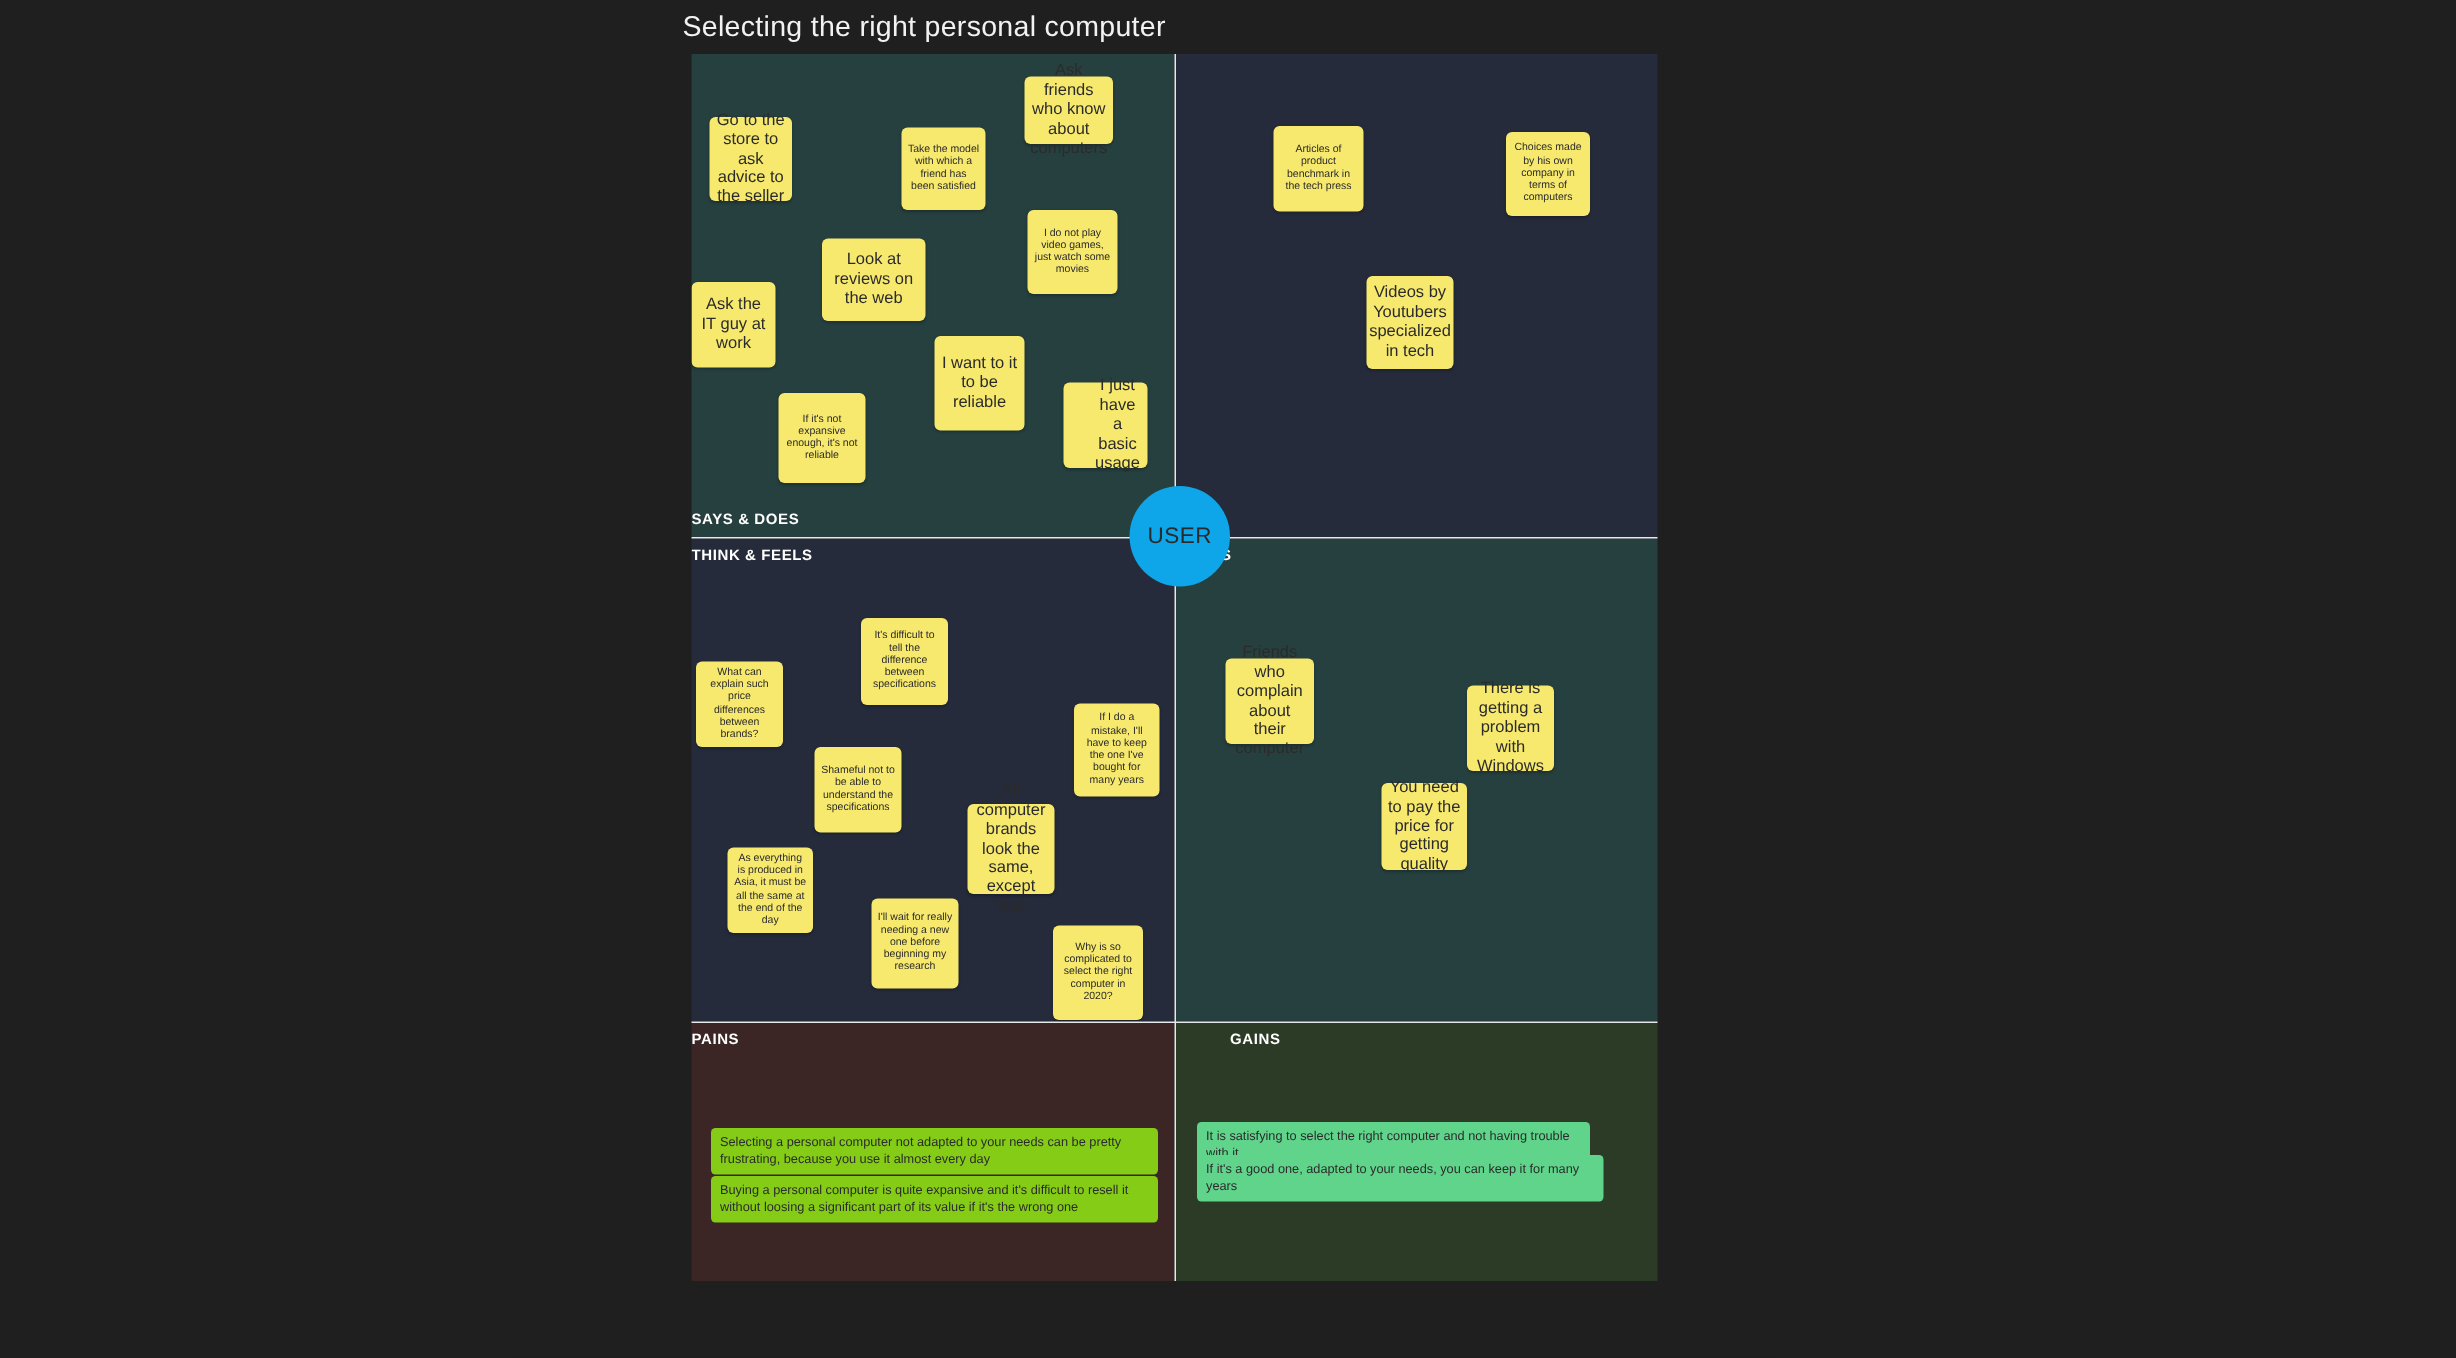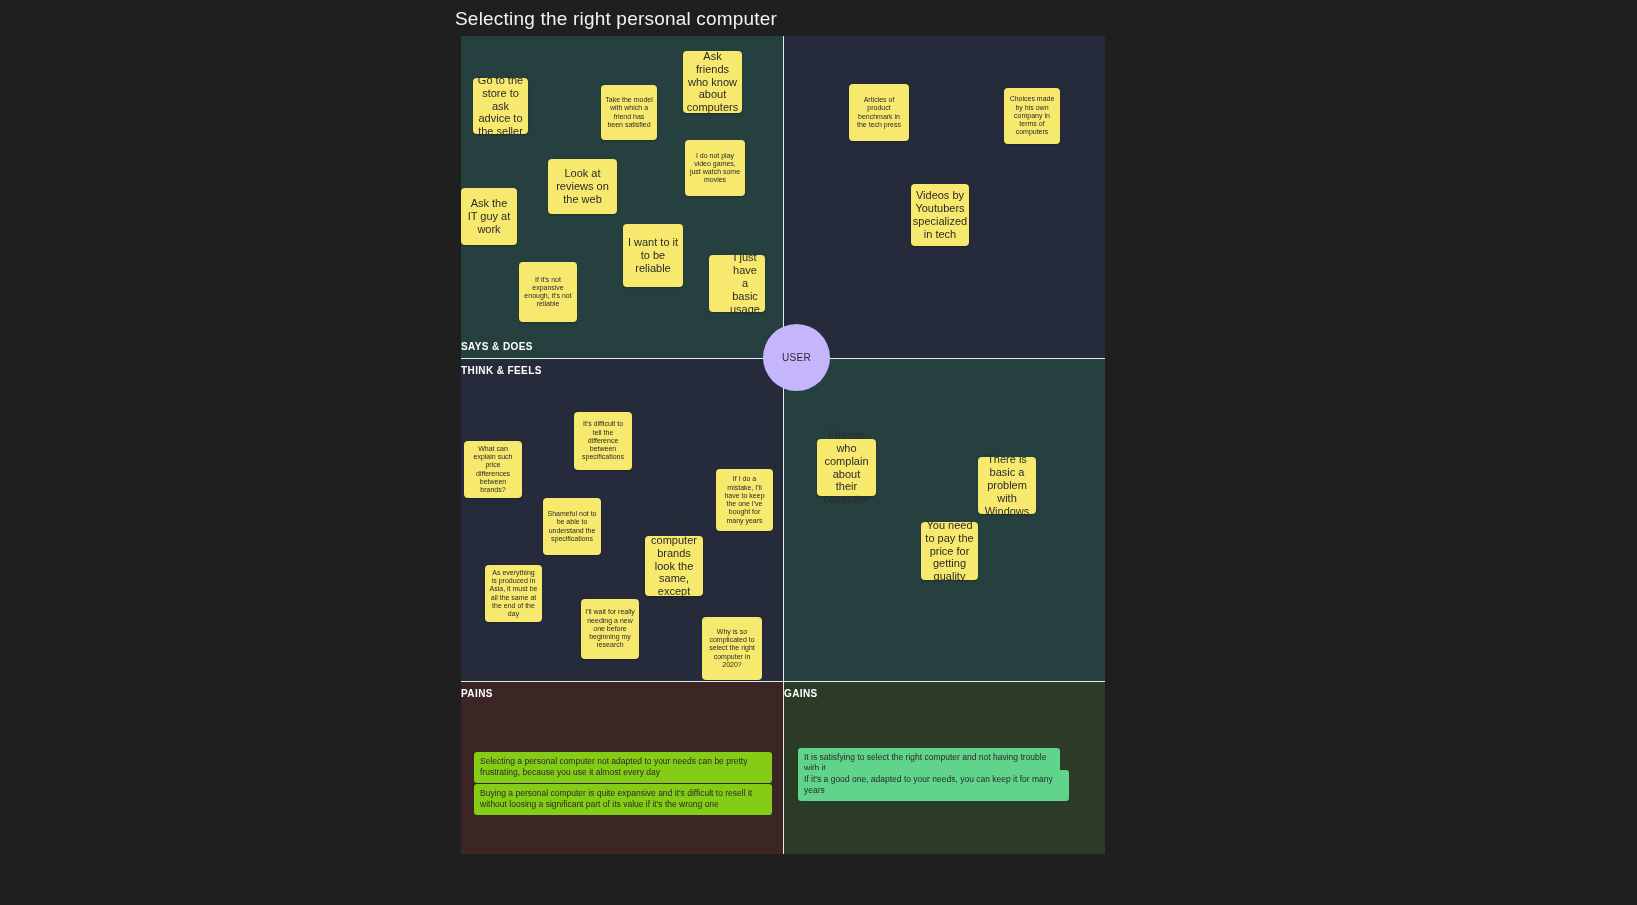--- a/index.html
+++ b/index.html
@@ -79,36 +79,36 @@
     font-weight: bold;
     color: #ffffff;
     letter-spacing: 0.4px;
     z-index: 4;
   }
   #label-says  { bottom: 6px; }
   #label-sees  { bottom: 6px; margin-top: 29px; }
   #label-think { top: 6px; }
   #label-hears { top: 6px; }
   #label-pains { top: 6px; }
-  #label-gains { top: 6px; }
+  #label-gains { top: 6px; margin-left: 36px; }
 
   
   #user-circle {
     position: absolute;
-    left: 302px;
+    left: 292px;
     top: 288px;
     width: 67px;
     height: 67px;
     border-radius: 50%;
-    background: #c4b5fd;
+    background: #0ea5e9;
     z-index: 10;
     display: flex;
     align-items: center;
     justify-content: center;
-    font-size: 10px;
+    font-size: 15px;
     color: #2b2b2b;
     letter-spacing: 0.3px;
   }
 
   
   .note {
     position: absolute;
     background: #f7e96e;
     border-radius: 4px;
     color: #2b2b2b;
@@ -143,21 +143,21 @@
 <div id="board">
 
   <div id="page-title">Selecting the right personal computer</div>
 
   <div id="canvas">
 
     <div class="quad" id="quad-says">
       <div class="quad-label" id="label-says">SAYS &amp; DOES</div>
     <div class="note note-lg" style="left: 12px; top: 42px; width: 55px; height: 56px;">Go to the store to ask advice to the seller</div>
         <div class="note note-sm" style="left: 140px; top: 49px; width: 56px; height: 55px;">Take the model with which a friend has been satisfied</div>
-        <div class="note note-lg" style="left: 222px; top: 15px; width: 59px; height: 62px;">Ask friends who know about computers</div>
+        <div class="note note-lg" style="left: 222px; top: 15px; width: 59px; height: 45px;">Ask friends who know about computers</div>
         <div class="note note-sm" style="left: 224px; top: 104px; width: 60px; height: 56px;">I do not play video games, just watch some movies</div>
         <div class="note note-lg" style="left: 87px; top: 123px; width: 69px; height: 55px;">Look at reviews on the web</div>
         <div class="note note-lg" style="left: 0; top: 152px; width: 56px; height: 57px;">Ask the IT guy at work</div>
         <div class="note note-lg" style="left: 162px; top: 188px; width: 60px; height: 63px;">I want to it to be reliable</div>
         <div class="note note-sm" style="left: 58px; top: 226px; width: 58px; height: 60px;">If it's not expansive enough, it's not reliable</div>
         <div class="note note-lg" style="left: 248px; top: 219px; width: 56px; height: 57px; padding-left: 20px;">I just have a basic usage</div>
       </div>
 
     <div class="quad" id="quad-sees">
       <div class="quad-label" id="label-sees">SEES</div>
@@ -174,21 +174,21 @@
         <div class="note note-sm" style="left: 82px; top: 139px; width: 58px; height: 57px;">Shameful not to be able to understand the specifications</div>
         <div class="note note-lg" style="left: 184px; top: 177px; width: 58px; height: 60px;">All computer brands look the same, except Mac</div>
         <div class="note note-sm" style="left: 24px; top: 206px; width: 57px; height: 57px;">As everything is produced in Asia, it must be all the same at the end of the day</div>
         <div class="note note-sm" style="left: 120px; top: 240px; width: 58px; height: 60px;">I'll wait for really needing a new one before beginning my research</div>
         <div class="note note-sm" style="left: 241px; top: 258px; width: 60px; height: 63px;">Why is so complicated to select the right computer in 2020?</div>
       </div>
 
     <div class="quad" id="quad-hears">
       <div class="quad-label" id="label-hears">HEARS</div>
     <div class="note note-lg" style="left: 33px; top: 80px; width: 59px; height: 57px;">Friends who complain about their computer</div>
-        <div class="note note-lg" style="left: 194px; top: 98px; width: 58px; height: 57px;">There is basic a problem with Windows</div>
+        <div class="note note-lg" style="left: 194px; top: 98px; width: 58px; height: 57px;">There is getting a problem with Windows</div>
         <div class="note note-lg" style="left: 137px; top: 163px; width: 57px; height: 58px;">You need to pay the price for getting quality</div>
       </div>
 
     <div class="quad" id="quad-pains">
       <div class="quad-label" id="label-pains">PAINS</div>
     <div class="card card-pain" style="left: 13px; top: 70px; width: 298px; min-height: 28px;">Selecting a personal computer not adapted to your needs can be pretty frustrating, because you use it almost every day</div>
         <div class="card card-pain" style="left: 13px; top: 102px; width: 298px; min-height: 30px;">Buying a personal computer is quite expansive and it's difficult to resell it without loosing a significant part of its value if it's the wrong one</div>
       </div>
 
     <div class="quad" id="quad-gains">

